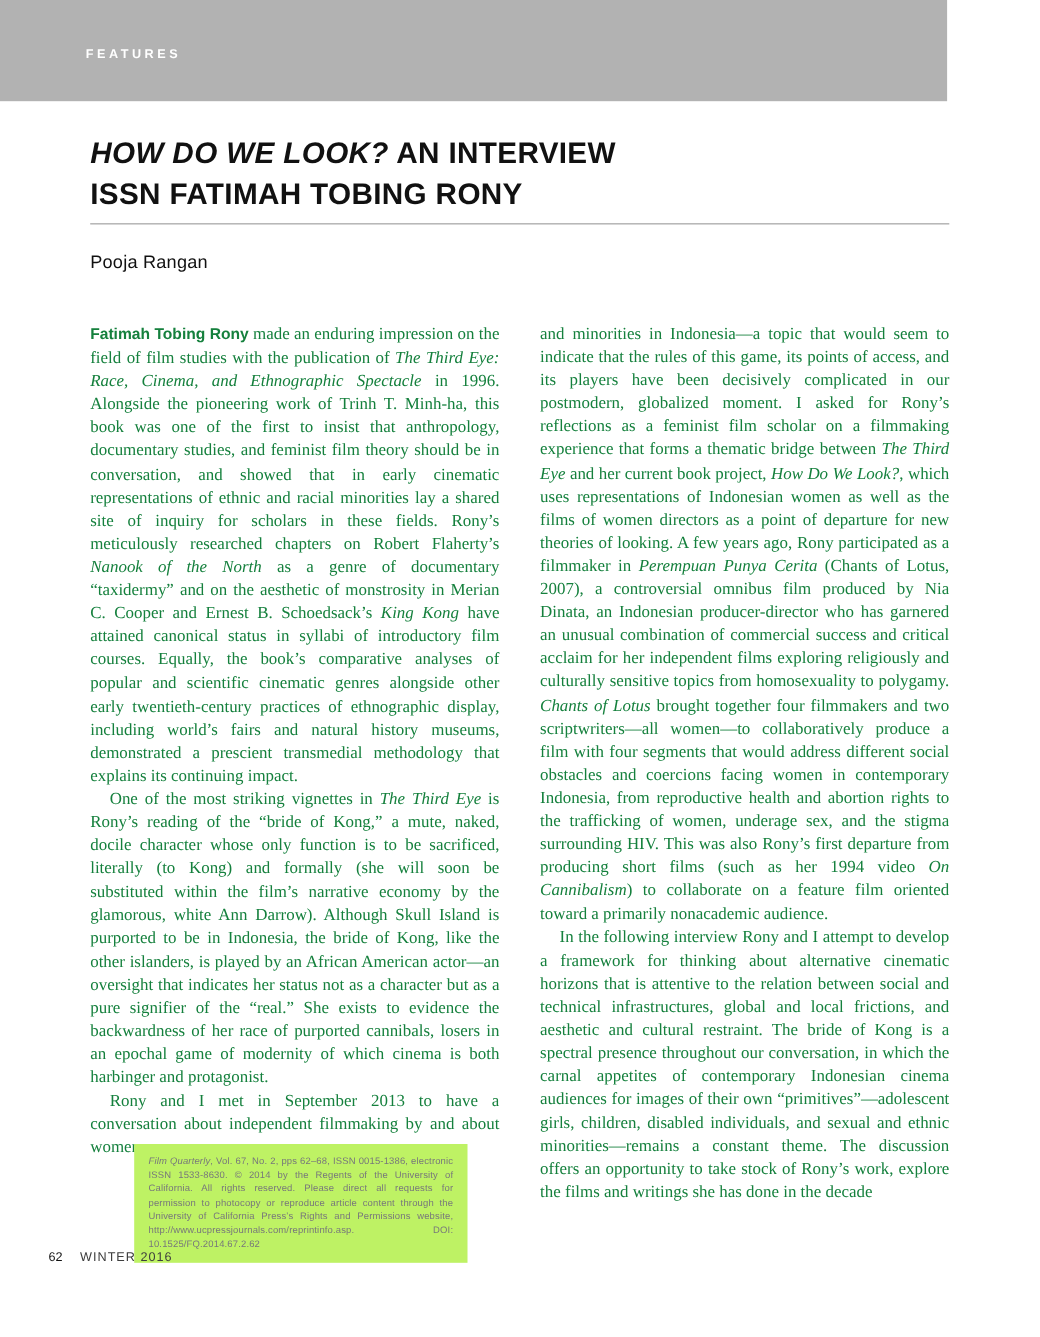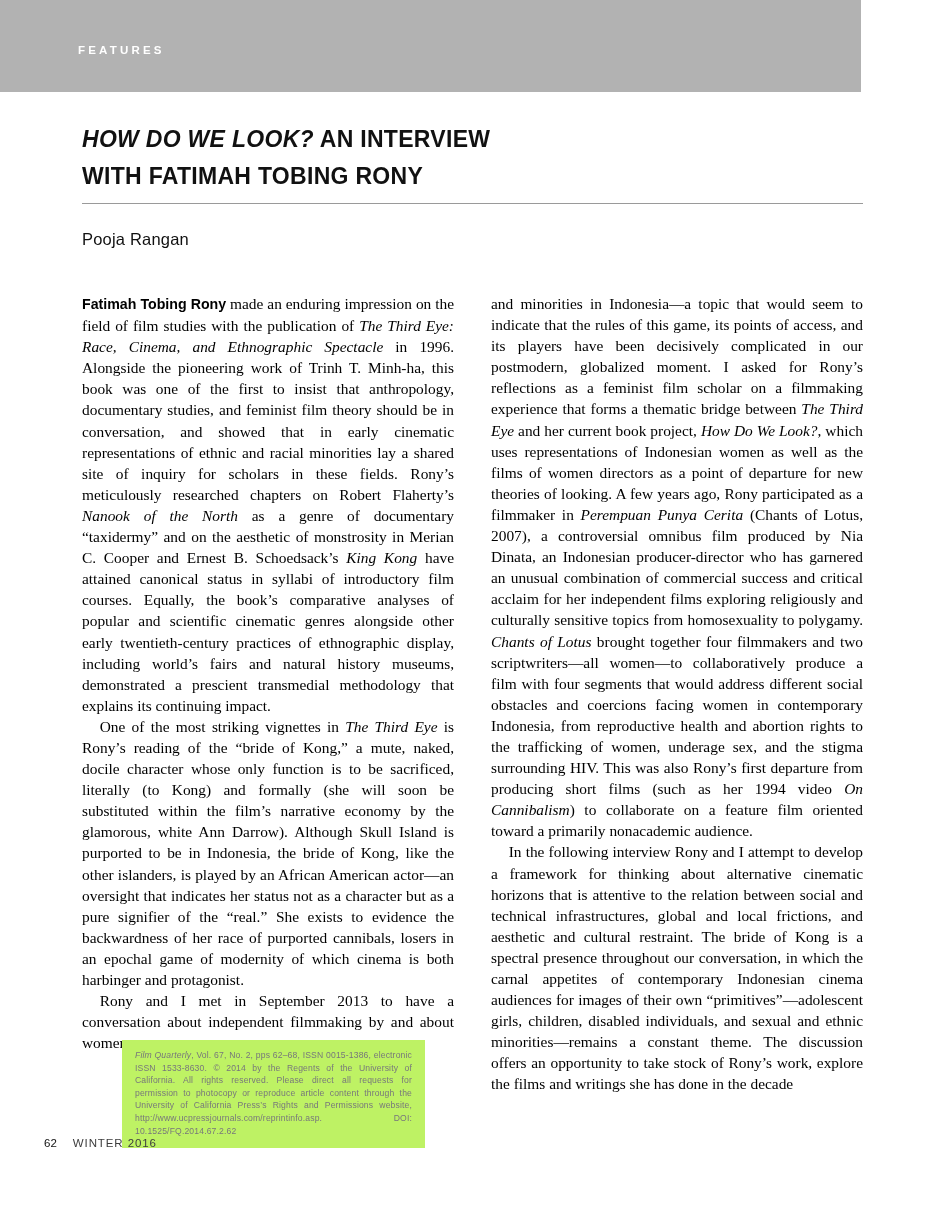--- a/index.html
+++ b/index.html
@@ -48,21 +48,21 @@
   
   .title-block {
     position: absolute;
     left: 82px;
     top: 121px;
     width: 780px;
   }
   .article-title {
     font-family: "Liberation Sans", sans-serif;
     font-weight: bold;
-    font-size: 23px;
+    font-size: 27px;
     line-height: 37px;
     letter-spacing: 0.3px;
     color: #111111;
     margin: 0;
   }
   .article-title .ital {
     font-style: italic;
   }
 
   .title-rule {
@@ -101,21 +101,21 @@
   .col-left  { left: 0; }
   .col-right { left: 409px; }
 
   .col p {
     margin: 0;
     font-family: "Liberation Serif", serif;
     font-size: 15.4px;
     line-height: 21.1px;
     text-align: justify;
     text-justify: inter-word;
-    color: #000000;
+    color: #15803d;
     hyphens: none;
   }
   .col p + p {
     text-indent: 1.15em;
   }
   .col p .lead {
     font-family: "Liberation Sans", sans-serif;
     font-weight: bold;
     font-size: 14.2px;
   }
@@ -165,21 +165,21 @@
 <body>
 
 <div class="page">
 
   <div class="header-band"></div>
   <div class="features-label">FEATURES</div>
 
   <div class="title-block">
     <h1 class="article-title">
       <span class="ital">HOW DO WE LOOK?</span><span> AN INTERVIEW</span><br>
-      <span>WITH FATIMAH TOBING RONY</span>
+      <span>ISSN FATIMAH TOBING RONY</span>
     </h1>
   </div>
 
   <div class="title-rule"></div>
 
   <div class="author">Pooja Rangan</div>
 
   <div class="columns">
 
     <div class="col col-left">

